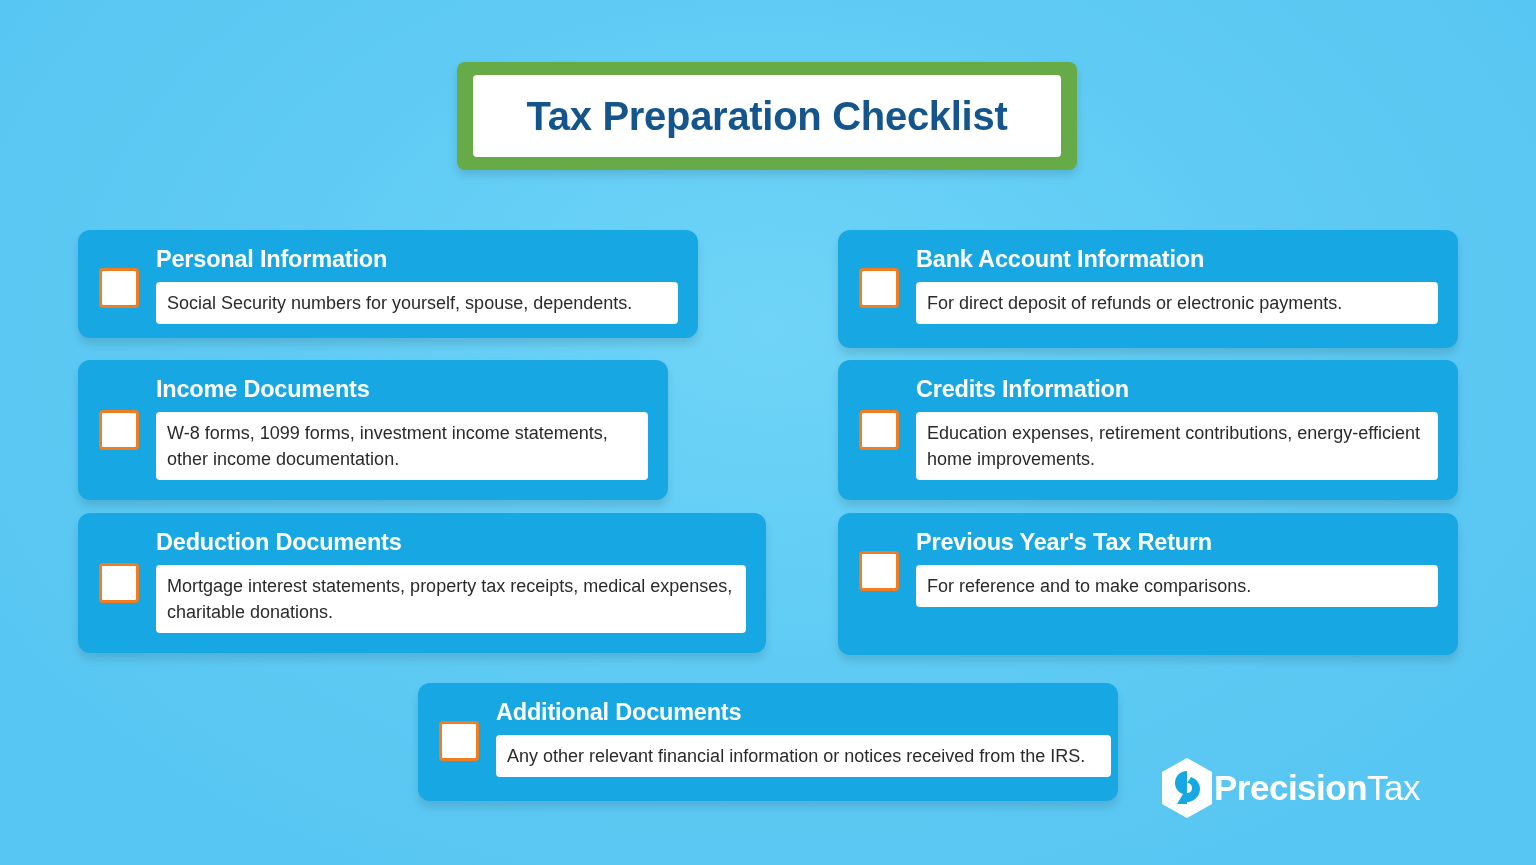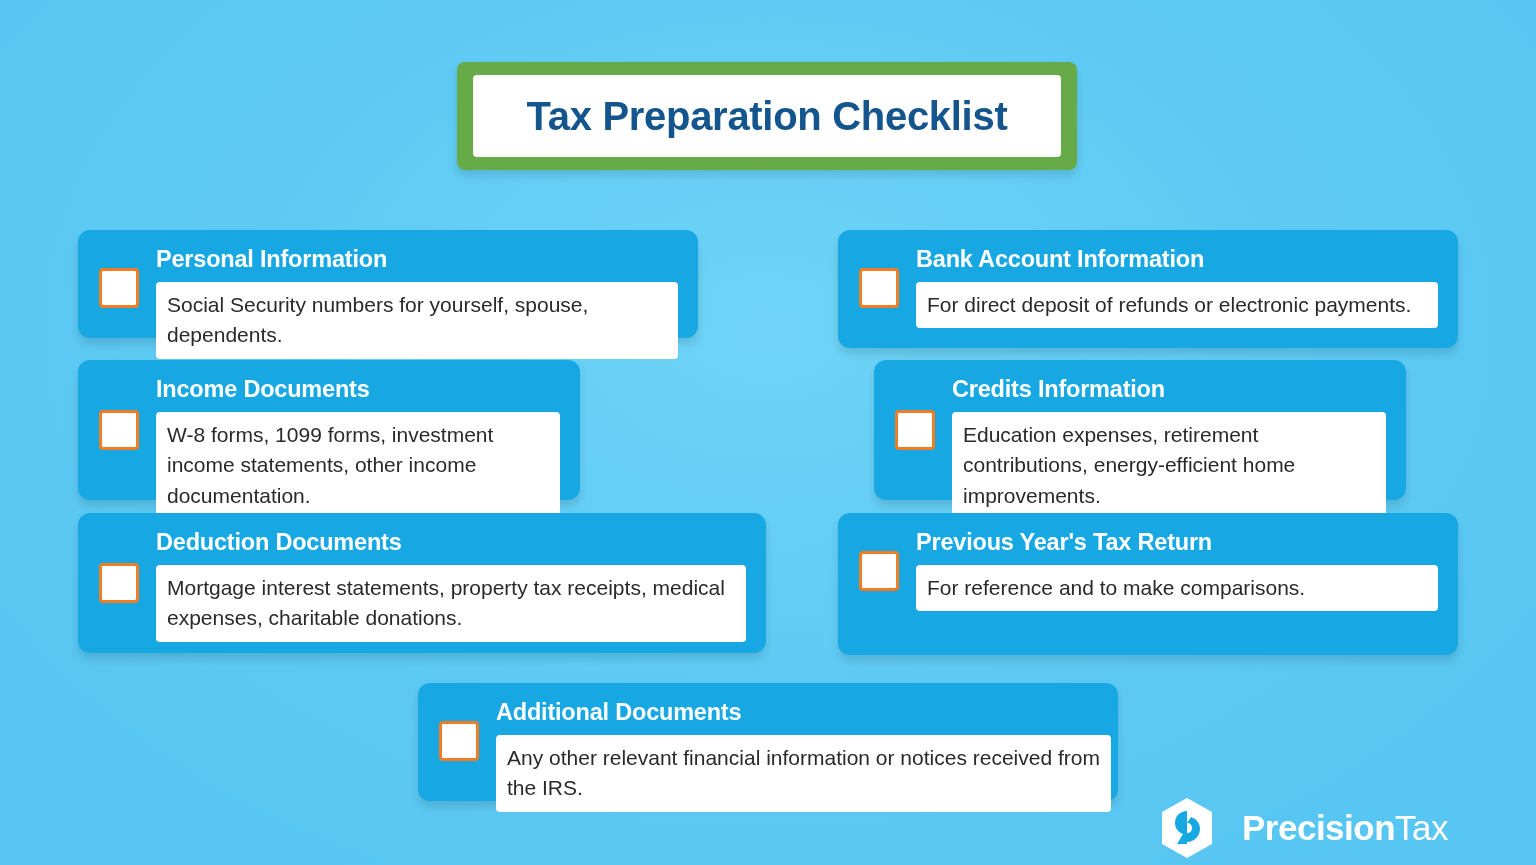--- a/index.html
+++ b/index.html
@@ -72,62 +72,62 @@
     font-weight: bold;
     letter-spacing: -0.2px;
     line-height: 1.15;
     margin-bottom: 9px;
     white-space: nowrap;
   }
   .card-desc {
     background: #ffffff;
     border-radius: 4px;
     color: #2a2a2a;
-    font-size: 21px;
+    font-size: 18px;
     line-height: 1.45;
     padding: 8px 11px;
   }
   .checkbox {
     position: absolute;
     width: 40px;
     height: 40px;
     background: #ffffff;
     border: 3px solid #f07d22;
     border-radius: 4px;
     left: 21px;
   }
 
   
   #card-personal   { left: 78px;  top: 230px; width: 620px; height: 108px; }
   #card-personal .checkbox { top: 38px; }
-  #card-income     { left: 78px;  top: 360px; width: 502px; height: 140px; }
+  #card-income     { left: 78px;  top: 360px; width: 590px; height: 140px; }
   #card-income .checkbox { top: 50px; }
   #card-deduction  { left: 78px;  top: 513px; width: 688px; height: 140px; }
   #card-deduction .checkbox { top: 50px; }
 
   #card-bank       { left: 838px; top: 230px; width: 620px; height: 118px; }
   #card-bank .checkbox { top: 38px; }
-  #card-credits    { left: 838px; top: 360px; width: 532px; height: 140px; margin-left: 36px; }
+  #card-credits    { left: 838px; top: 360px; width: 620px; height: 140px; }
   #card-credits .checkbox { top: 50px; }
   #card-previous   { left: 838px; top: 513px; width: 620px; height: 142px; }
   #card-previous .checkbox { top: 38px; }
 
   #card-additional { left: 418px; top: 683px; width: 700px; height: 118px; }
   #card-additional .checkbox { top: 38px; }
   #card-additional .card-body { left: 78px; right: 7px; }
 
   
   #logo {
     position: absolute;
     left: 1160px;
-    top: 795px;
+    top: 755px;
     height: 66px;
     display: flex;
     align-items: center;
-    gap: 28px;
+    gap: 0;
   }
   #logo-mark { width: 54px; height: 62px; }
   #logo-text {
     color: #ffffff;
     font-size: 35px;
     letter-spacing: -0.5px;
     white-space: nowrap;
   }
   #logo-text .bold { font-weight: bold; }
   #logo-text .light { font-weight: normal; }

